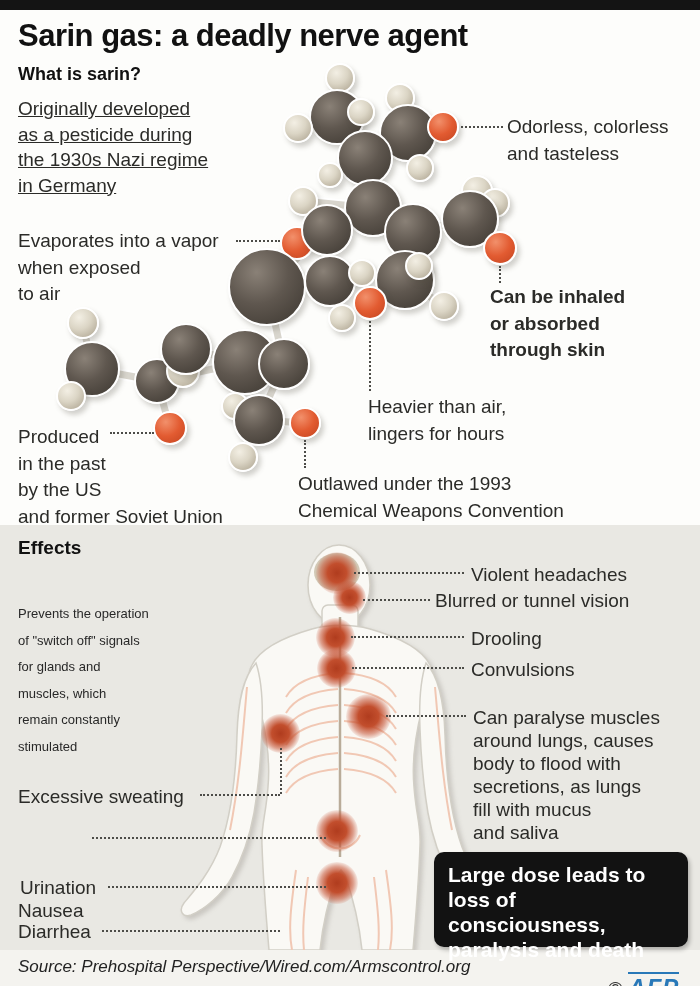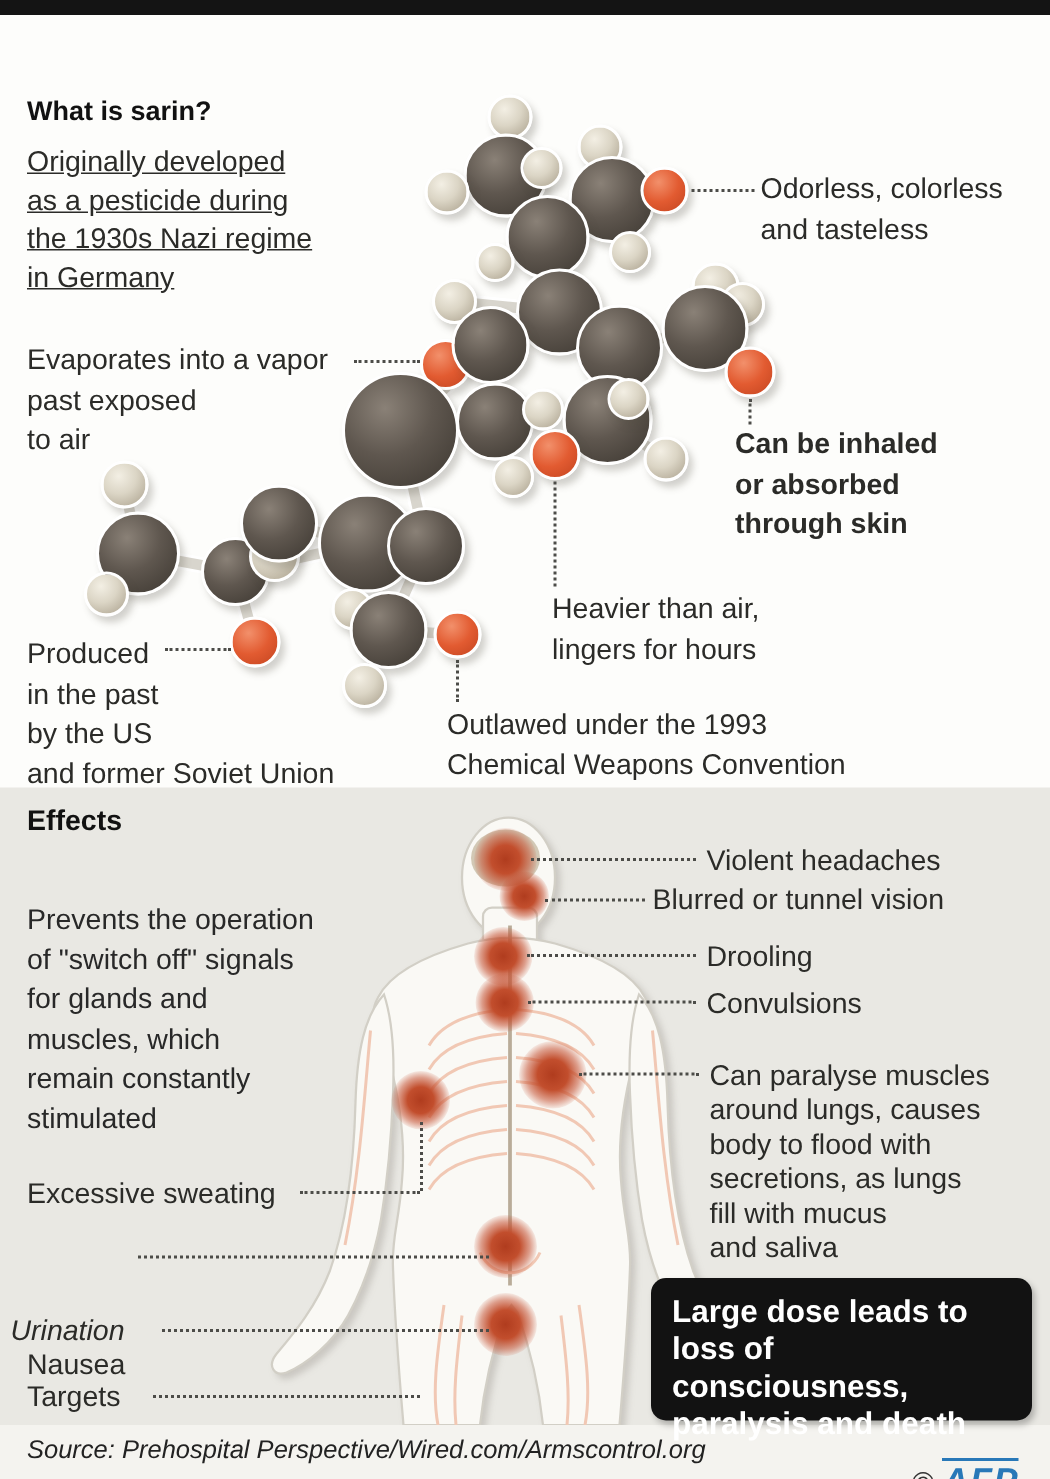--- a/index.html
+++ b/index.html
@@ -19,39 +19,40 @@
   .atom{position:absolute;border-radius:50%;border:2px solid #ffffff;
         box-shadow:3px 4px 5px rgba(80,75,65,.25);}
   .atom.c{background:radial-gradient(circle at 36% 30%,#8a8177 0%,#5f574f 45%,#453f38 85%);}
   .atom.h{background:radial-gradient(circle at 36% 30%,#f3efe4 0%,#dbd5c5 45%,#b2a996 90%);}
   .atom.o{background:radial-gradient(circle at 36% 30%,#f2906b 0%,#e25b31 50%,#c64621 95%);}
   
   #effects-bg{left:0;top:525px;width:700px;height:425px;background:#e9e8e3;}
   #bottom-strip{left:0;top:950px;width:700px;height:36px;background:#f4f3ef;}
   #effects-heading{left:18px;top:537px;font-size:19px;font-weight:bold;color:#111;}
   #effects-sub{left:18px;top:562px;font-size:19px;color:#2b2b28;}
-  #effects-para{left:18px;top:601px;width:230px;font-size:19px;line-height:26.5px;white-space:pre-line;}
+  #effects-para{left:18px;top:601px;width:230px;font-size:13px;line-height:26.5px;white-space:pre-line;}
   .elabel{font-size:19px;color:#2b2b28;white-space:pre-line;}
   .bdot{position:absolute;border-radius:50%;
         background:radial-gradient(circle,#b03c1e 0%,#c24e2d 32%,rgba(198,84,54,.55) 55%,rgba(198,84,54,0) 74%);}
   #warning-box{left:434px;top:852px;width:254px;height:95px;background:#121212;border-radius:10px;
                box-sizing:border-box;padding:10px 14px;color:#ffffff;font-size:21px;font-weight:bold;
                line-height:25px;white-space:pre-line;box-shadow:2px 3px 4px rgba(0,0,0,.25);}
   #source{left:18px;top:957px;font-size:17px;font-style:italic;color:#222;}
   #credit{left:608px;top:974px;font-size:20px;color:#333;}
   #credit .afp{color:#2878b8;font-weight:bold;font-style:italic;font-size:24px;letter-spacing:1px;
                border-top:2px solid #2878b8;border-bottom:2px solid #f4f3ef;}
   svg{display:block;}
 </style>
 </head>
 <body>
 
 <div id="page">
 
   <div class="abs" id="topbar"></div>
+  <div class="abs" id="title">Sarin gas: a deadly nerve agent</div>
   <div class="abs" id="subhead">What is sarin?</div>
   <div class="abs para" id="intro">Originally developed
 as a pesticide during
 the 1930s Nazi regime
 in Germany</div>
 
   <div class="abs" id="molecule" style="left:0;top:0;width:700px;height:525px;">
       <svg width="700" height="525">
         <line x1="340" y1="78" x2="337" y2="117" stroke="#ffffff" stroke-width="11" stroke-linecap="round"></line>
         <line x1="337" y1="117" x2="298" y2="128" stroke="#ffffff" stroke-width="11" stroke-linecap="round"></line>
@@ -168,21 +169,21 @@
       <div class="atom o" style="left: 153px; top: 411px; width: 30px; height: 30px;"></div>
       <div class="atom h" style="left: 221px; top: 392px; width: 24px; height: 24px;"></div>
       <div class="atom c" style="left: 233px; top: 394px; width: 48px; height: 48px;"></div>
       <div class="atom o" style="left: 289px; top: 407px; width: 28px; height: 28px;"></div>
       <div class="atom h" style="left: 228px; top: 442px; width: 26px; height: 26px;"></div>
     </div>
 
   <div class="abs mlabel" style="left:507px;top:114px;">Odorless, colorless
 and tasteless</div>
   <div class="abs mlabel" style="left:18px;top:228px;">Evaporates into a vapor
-past exposed
+when exposed
 to air</div>
   <div class="abs mlabel" style="left:490px;top:284px;font-weight:bold;">Can be inhaled
 or absorbed
 through skin</div>
   <div class="abs mlabel" style="left:368px;top:394px;">Heavier than air,
 lingers for hours</div>
   <div class="abs mlabel" style="left:18px;top:424px;">Produced
 in the past
 by the US
 and former Soviet Union</div>
@@ -267,22 +268,22 @@
   <div class="abs elabel" style="left:471px;top:659px;">Convulsions</div>
   <div class="abs elabel" style="left:473px;top:706px;line-height:23px;">Can paralyse muscles
 around lungs, causes
 body to flood with
 secretions, as lungs
 fill with mucus
 and saliva</div>
 
   <div class="abs elabel" style="left:18px;top:786px;">Excessive sweating</div>
   <div class="abs elabel" style="left:18px;top:864px;margin-top:36px;">Nausea</div>
-  <div class="abs elabel" style="left:7px;top:877px;font-style:italic;">Urination</div>
-  <div class="abs elabel" style="left:18px;top:921px;">Targets</div>
+  <div class="abs elabel" style="left:20px;top:877px;">Urination</div>
+  <div class="abs elabel" style="left:18px;top:921px;">Diarrhea</div>
 
   <div class="abs lh" style="left:354px;top:572px;width:110px;"></div>
   <div class="abs lh" style="left:363px;top:599px;width:67px;"></div>
   <div class="abs lh" style="left:351px;top:636px;width:113px;"></div>
   <div class="abs lh" style="left:352px;top:667px;width:112px;"></div>
   <div class="abs lh" style="left:386px;top:715px;width:80px;"></div>
   <div class="abs lh" style="left:200px;top:794px;width:80px;"></div>
   <div class="abs lv" style="left:280px;top:748px;height:46px;"></div>
   <div class="abs lh" style="left:92px;top:837px;width:234px;"></div>
   <div class="abs lh" style="left:108px;top:886px;width:218px;"></div>

